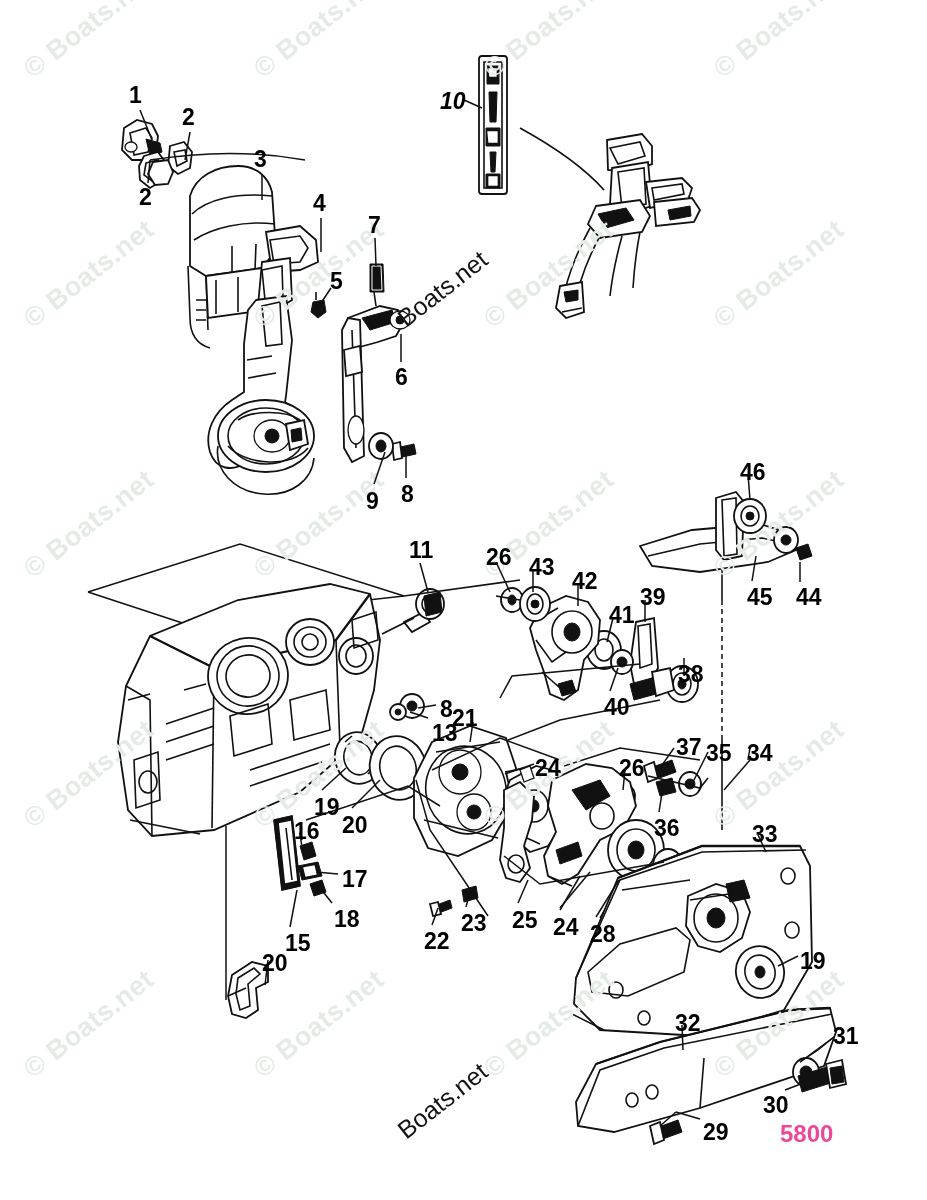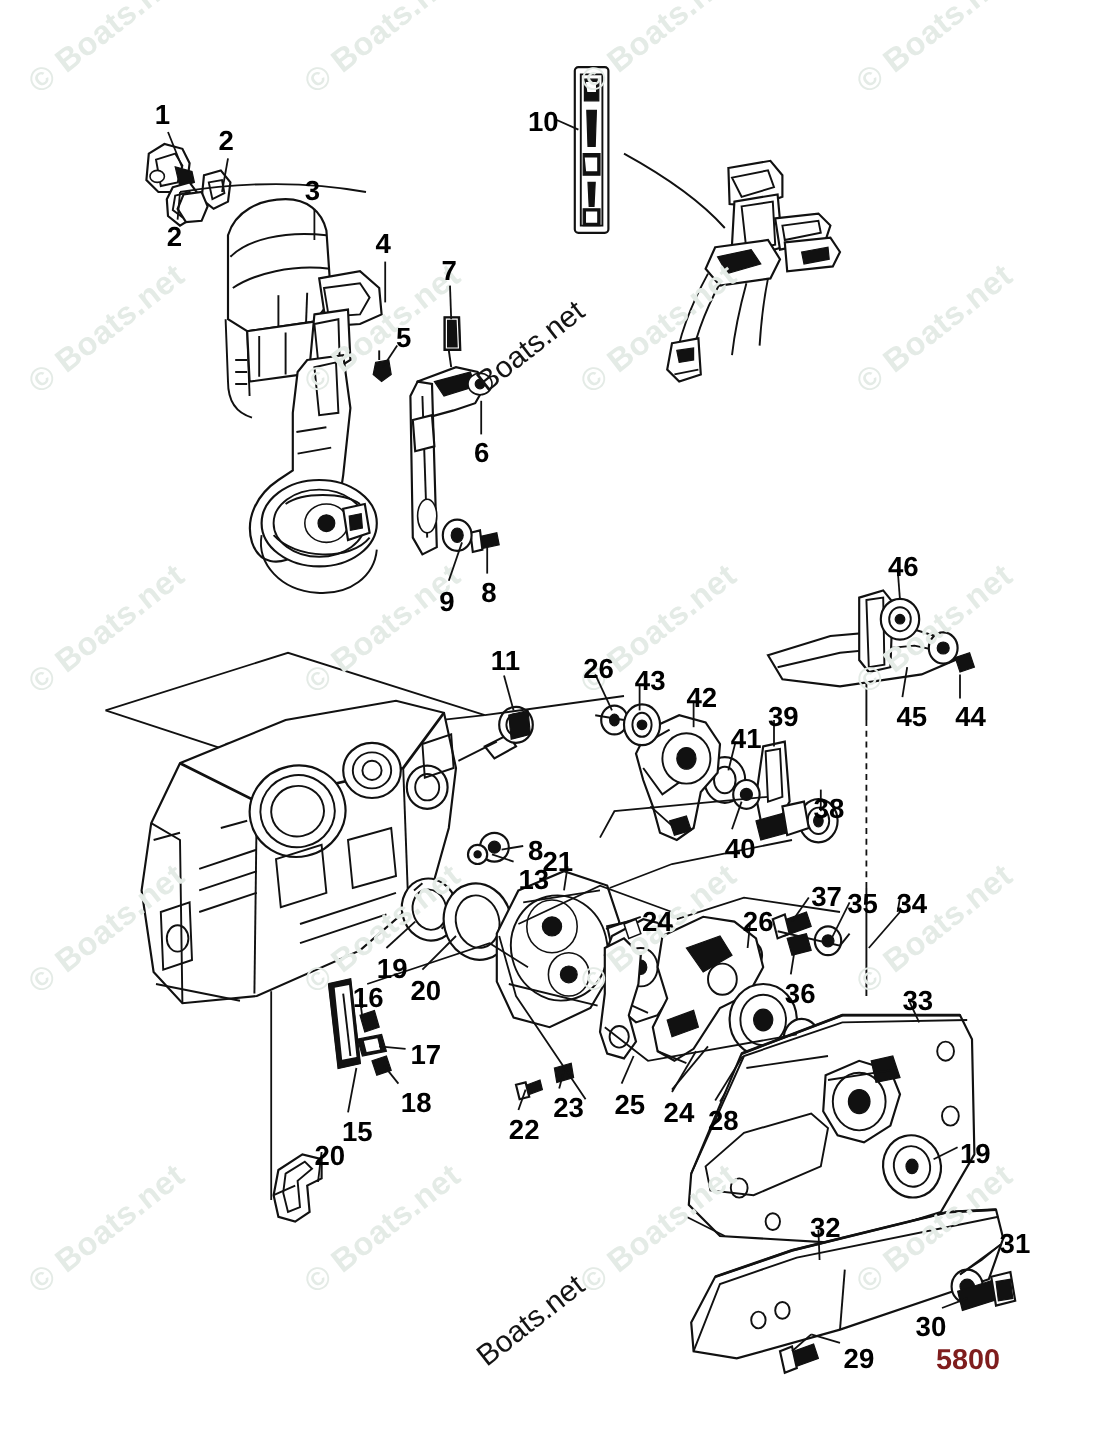--- a/index.html
+++ b/index.html
@@ -13,21 +13,21 @@
       font-weight:700;color:#e4ebe6;font-size:27px;letter-spacing:.5px;
       transform:rotate(-38deg);transform-origin:left top;}
   .wm-dark{position:absolute;white-space:nowrap;font-family:"Liberation Sans",sans-serif;
       font-weight:400;color:#141414;font-size:25px;letter-spacing:0;
       transform:rotate(-38deg);transform-origin:left top;z-index:7;}
 
   
   .callout{position:absolute;font-family:"Liberation Sans",sans-serif;font-weight:700;
            color:#000;font-size:23px;line-height:1;z-index:9;}
   .diagram-id{position:absolute;font-family:"Liberation Sans",sans-serif;font-weight:700;
-           color:#7f1d1d;font-size:24px;z-index:9;}
+           color:#ec4899;font-size:24px;z-index:9;}
 
   svg.art{position:absolute;left:0;top:0;width:927px;height:1200px;z-index:3;}
   svg.art *{vector-effect:non-scaling-stroke;}
   .ln{stroke:#111;stroke-width:1.6;fill:none;}
   .ln2{stroke:#111;stroke-width:2.3;fill:none;}
   .leader{stroke:#111;stroke-width:1.5;fill:none;}
   .fillw{fill:#ffffff;stroke:#111;stroke-width:1.8;}
   .fillw2{fill:#ffffff;stroke:#111;stroke-width:1.3;}
   .fillk{fill:#111;stroke:#111;stroke-width:1;}
   .dash{stroke:#111;stroke-width:1.5;fill:none;stroke-dasharray:5 4;}
@@ -542,21 +542,21 @@
       <div class="callout" style="left: 129px; top: 84px;">1</div>
       <div class="callout" style="left: 182px; top: 106px;">2</div>
       <div class="callout" style="left: 139px; top: 186px;">2</div>
       <div class="callout" style="left: 254px; top: 148px;">3</div>
       <div class="callout" style="left: 313px; top: 192px;">4</div>
       <div class="callout" style="left: 330px; top: 270px;">5</div>
       <div class="callout" style="left: 395px; top: 366px;">6</div>
       <div class="callout" style="left: 368px; top: 214px;">7</div>
       <div class="callout" style="left: 401px; top: 483px;">8</div>
       <div class="callout" style="left: 366px; top: 490px;">9</div>
-      <div class="callout" style="left: 440px; top: 90px;">10</div>
+      <div class="callout" style="left: 440px; top: 90px; font-style: italic;">10</div>
       <div class="callout" style="left: 409px; top: 539px;">11</div>
       <div class="callout" style="left: 440px; top: 698px;">8</div>
       <div class="callout" style="left: 432px; top: 722px;">13</div>
       <div class="callout" style="left: 262px; top: 952px;">20</div>
       <div class="callout" style="left: 285px; top: 932px;">15</div>
       <div class="callout" style="left: 294px; top: 820px;">16</div>
       <div class="callout" style="left: 342px; top: 868px;">17</div>
       <div class="callout" style="left: 334px; top: 908px;">18</div>
       <div class="callout" style="left: 314px; top: 796px;">19</div>
       <div class="callout" style="left: 342px; top: 814px;">20</div>

